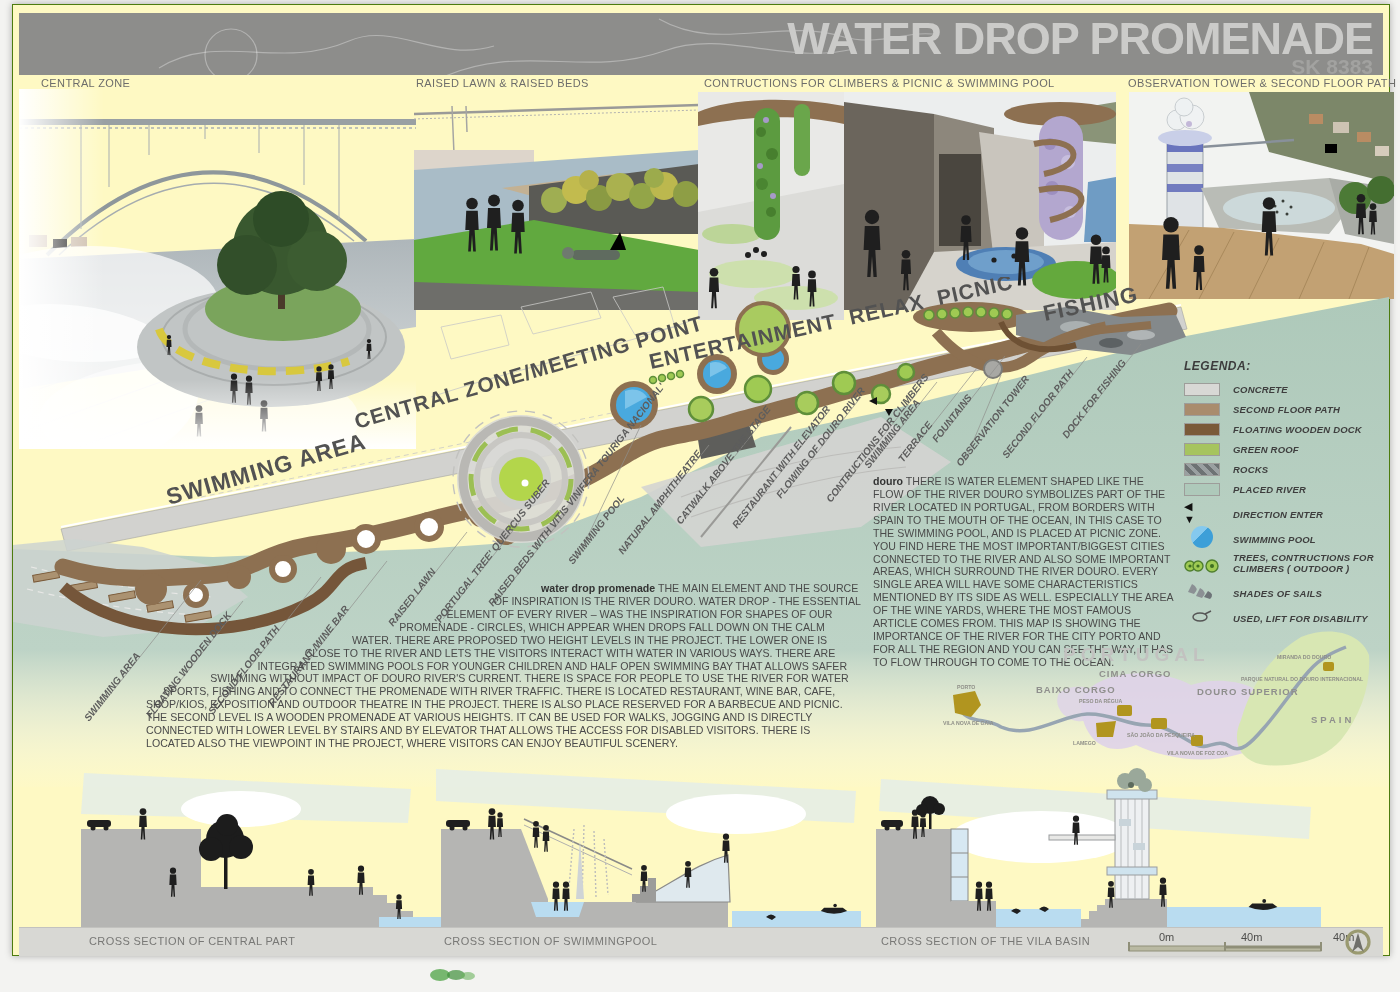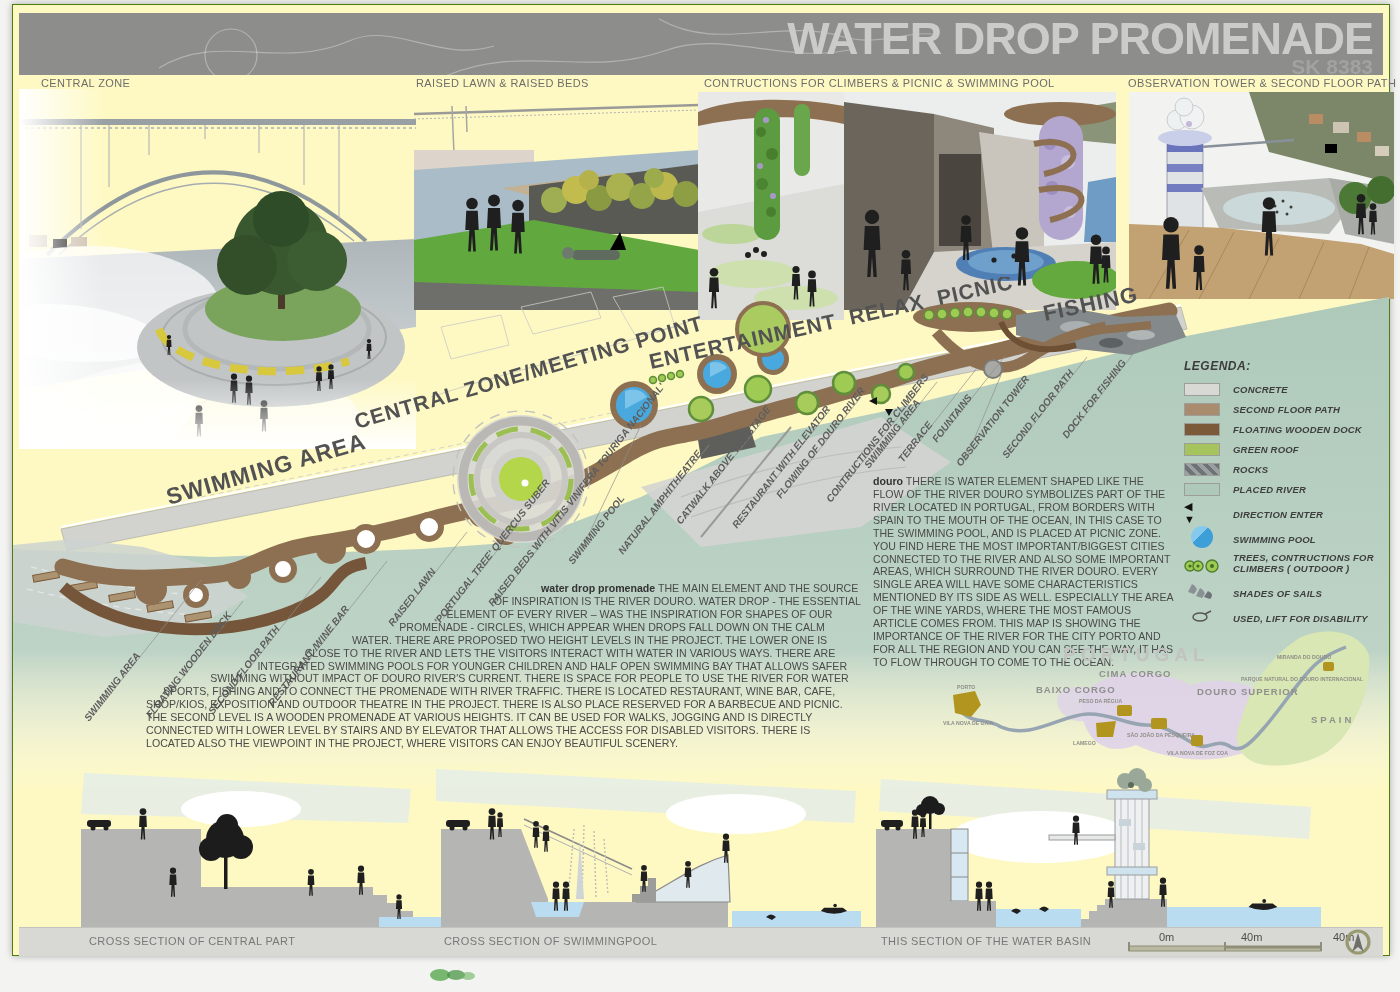--- a/index.html
+++ b/index.html
@@ -742,21 +742,21 @@
           <circle cx="59" cy="46" r="9"></circle>
           <circle cx="51" cy="51" r="6"></circle>
           <circle cx="68" cy="50" r="6"></circle>
     </g>
   </svg>
 
   
   <div id="bottombar" class="abs">
     <div class="sec-caption" style="left:70px">CROSS SECTION OF CENTRAL PART</div>
     <div class="sec-caption" style="left:425px">CROSS SECTION OF SWIMMINGPOOL</div>
-    <div class="sec-caption" style="left:862px">THIS SECTION OF THE WATER BASIN</div>
+    <div class="sec-caption" style="left:862px">CROSS SECTION OF THE VILA BASIN</div>
     <div class="scale-label" style="left:1104px">0m</div>
     <div class="scale-label" style="left:1186px">40m</div>
     <div class="scale-label" style="left:1278px">40m</div>
     <svg class="abs" style="left:1106px;top:14px" width="200" height="12">
       <rect x="4" y="4" width="192" height="5" fill="#b9b9a2" stroke="#8f8f78" stroke-width="1"></rect>
       <rect x="100" y="4" width="96" height="2.5" fill="#8f8f78"></rect>
       <line x1="4" y1="0" x2="4" y2="9" stroke="#8f8f78" stroke-width="2"></line>
       <line x1="100" y1="0" x2="100" y2="9" stroke="#8f8f78" stroke-width="2"></line>
       <line x1="196" y1="0" x2="196" y2="9" stroke="#8f8f78" stroke-width="2"></line>
     </svg>

